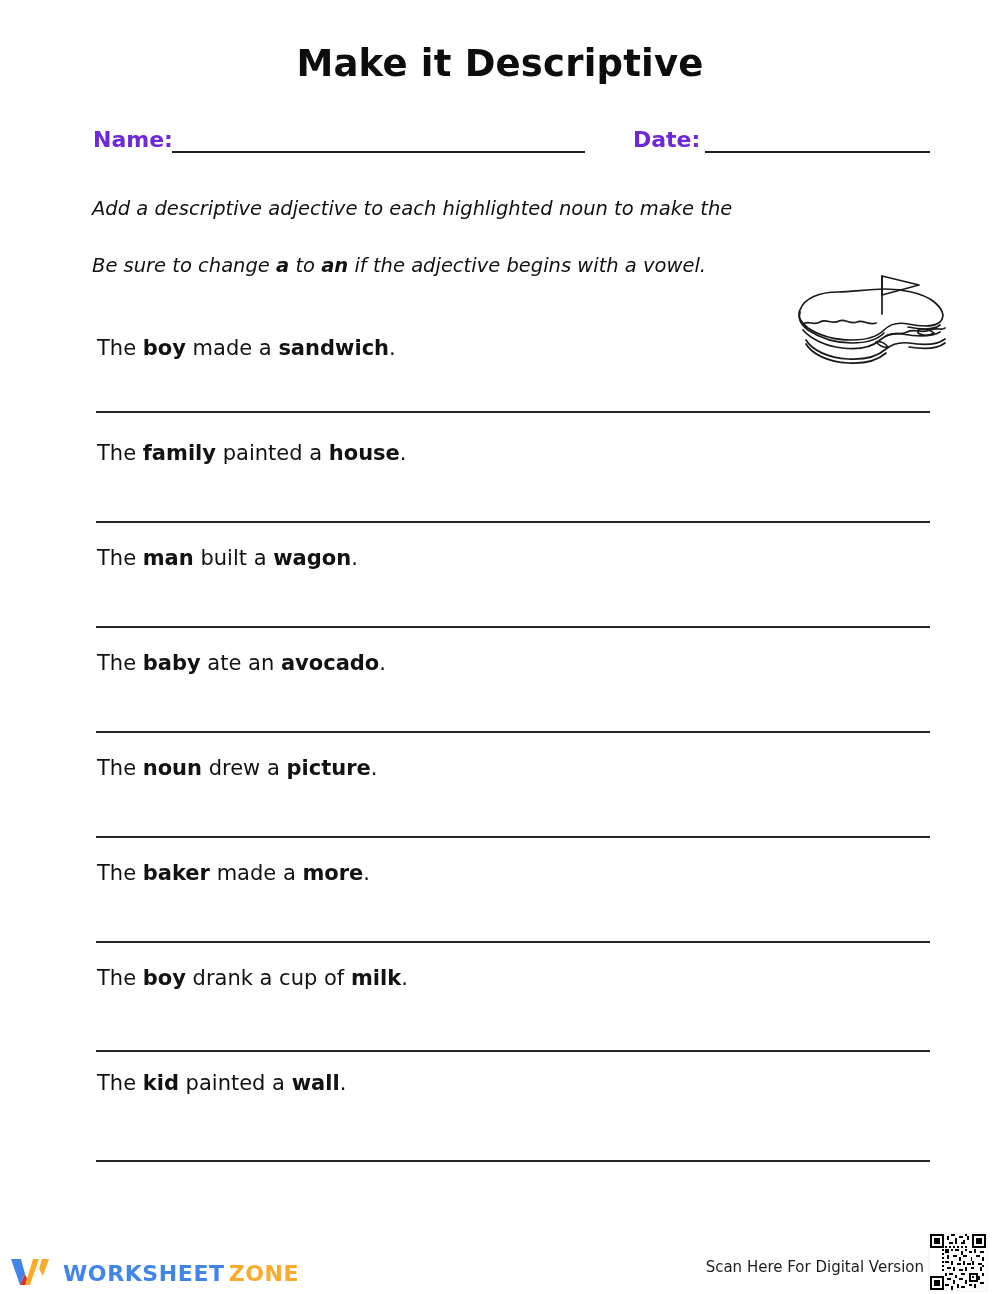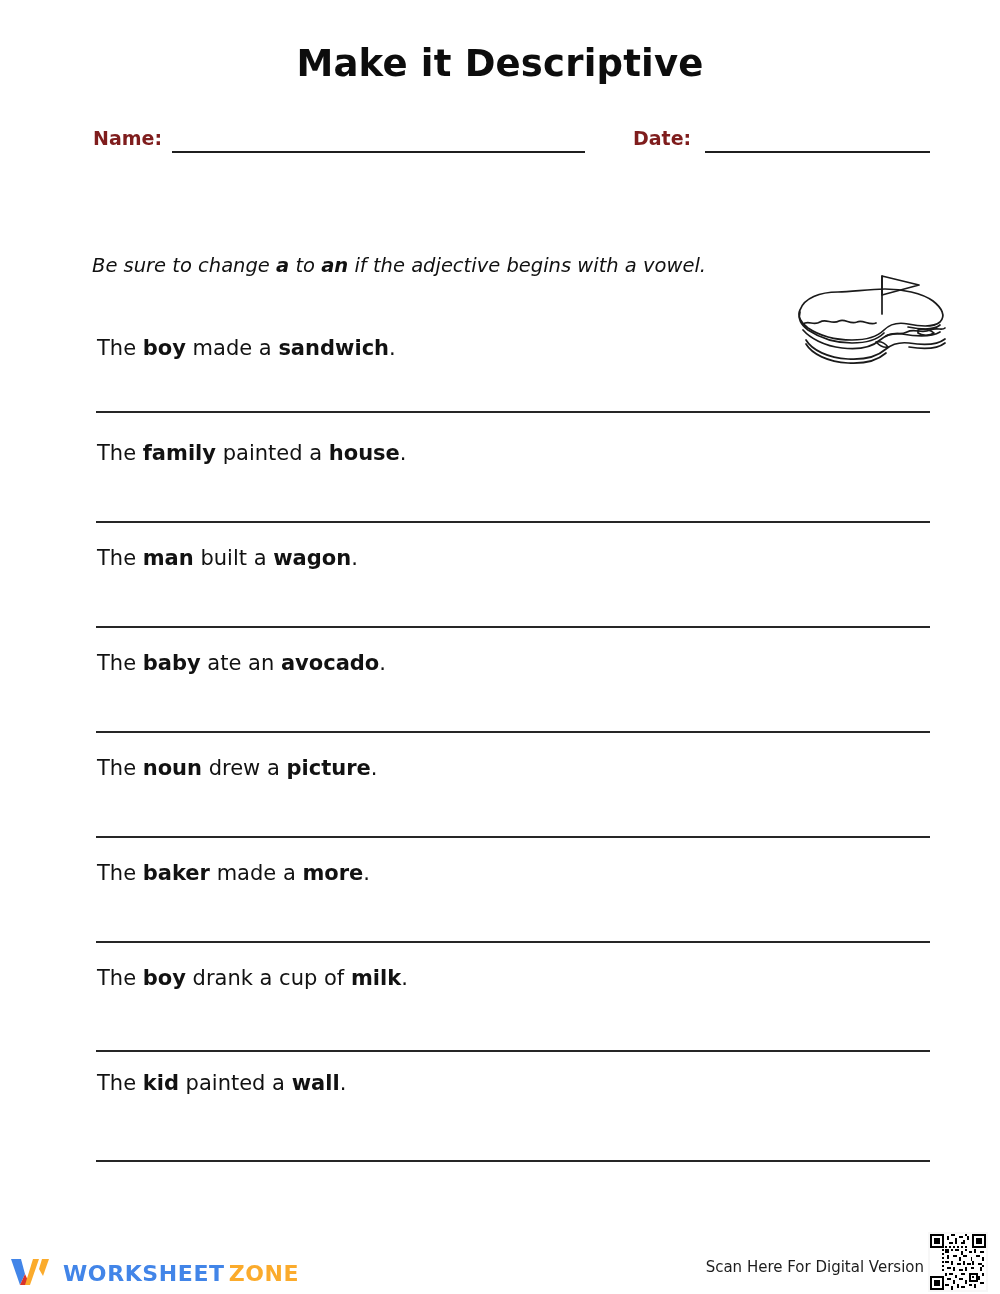--- a/index.html
+++ b/index.html
@@ -41,23 +41,23 @@
   
   .namedate {
     position: absolute;
     top: 127px;
     left: 0;
     width: 1000px;
     height: 30px;
   }
   .nd-label {
     position: absolute;
-    font-size: 19px;
+    font-size: 22px;
     font-weight: bold;
-    color: #7f1d1d;
+    color: #6d28d9;
     font-family: "DejaVu Sans", sans-serif;
     top: 0;
   }
   .nd-label.name { left: 93px; }
   .nd-label.date { left: 633px; text-align: center; }
 
   .nd-rule {
     position: absolute;
     height: 0;
     border-bottom: 2px solid #1f1f1f;
@@ -165,21 +165,21 @@
   <div class="title">Make it Descriptive</div>
 
   <div class="namedate">
     <span class="nd-label name">Name:</span>
     <span class="nd-rule name-rule"></span>
     <span class="nd-label date">Date:</span>
     <span class="nd-rule date-rule"></span>
   </div>
 
   <div class="instructions">
-    <br>
+    <span>Add a descriptive adjective to each highlighted noun to make the</span><br>
     <br>
     <span>Be sure to change </span><b>a</b><span> to </span><b>an</b><span> if the adjective begins with a vowel.</span>
   </div>
 
   <div class="sandwich">
     <svg viewBox="0 0 172 104" width="172" height="104" fill="none" stroke="#1a1a1a" stroke-width="1.7" stroke-linejoin="round" stroke-linecap="round">
 
       <path d="M92 8 L92 46"></path>
 
       <path d="M92 8 L129 17 L92 27 Z"></path>

